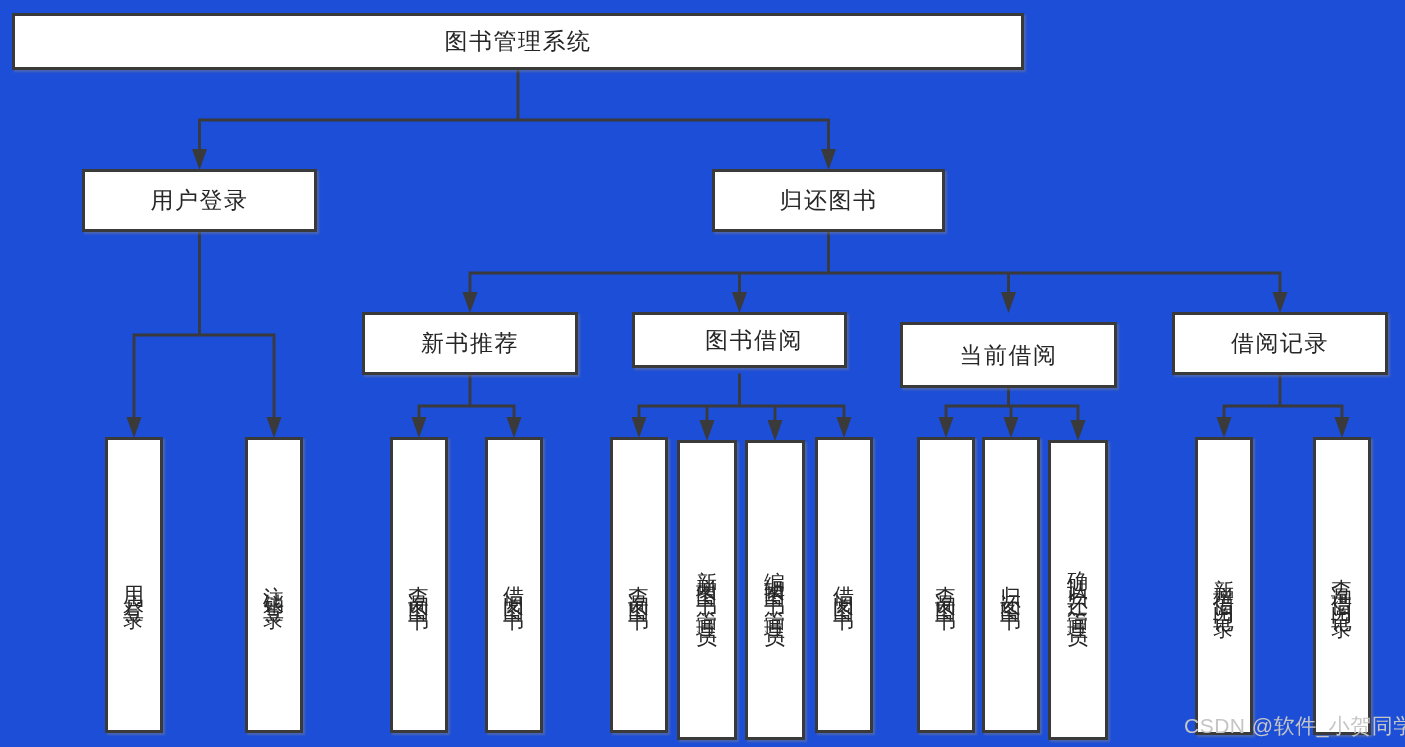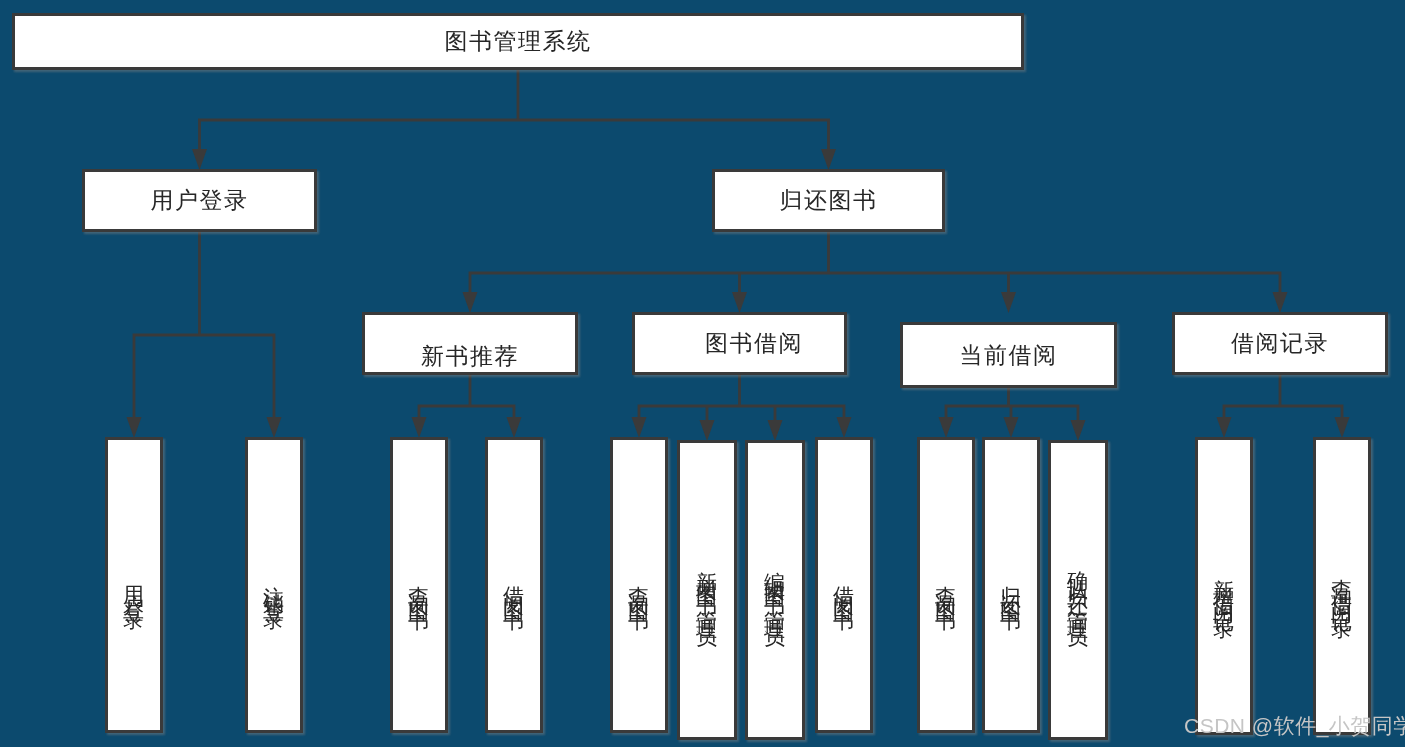--- a/index.html
+++ b/index.html
@@ -45,21 +45,21 @@
     top: 712px;
     font-size: 21px;
     color: #c5c5c5;
     letter-spacing: 0.5px;
     white-space: nowrap;
   }
 </style>
 </head>
 <body>
 
-<div id="stage" style="background: #0c4a6e;">
+<div id="stage" style="background: #1d4ed8;">
   <svg id="edges" xmlns="http://www.w3.org/2000/svg" viewBox="0 0 1405 747">
       <path d="M 518 70 V 120 M 199.5 120 H 828.5 M 199.5 120 V 152 M 828.5 120 V 152" fill="none" stroke="#3a3a3a" stroke-width="2.8" stroke-linecap="square"></path>
       <polygon points="192,149 207,149 199.5,170" fill="#3a3a3a"></polygon>
       <polygon points="821,149 836,149 828.5,170" fill="#3a3a3a"></polygon>
       <path d="M 199.5 232 V 335 M 134 335 H 274 M 134 335 V 420 M 274 335 V 420" fill="none" stroke="#3a3a3a" stroke-width="2.8" stroke-linecap="square"></path>
       <polygon points="126.5,417 141.5,417 134,438" fill="#3a3a3a"></polygon>
       <polygon points="266.5,417 281.5,417 274,438" fill="#3a3a3a"></polygon>
       <path d="M 828.5 232 V 273 M 470 273 H 1280 M 470 273 V 295 M 739.5 273 V 295 M 1008.5 273 V 295 M 1280 273 V 295" fill="none" stroke="#3a3a3a" stroke-width="2.8" stroke-linecap="square"></path>
       <polygon points="462.5,292 477.5,292 470,313" fill="#3a3a3a"></polygon>
       <polygon points="732,292 747,292 739.5,313" fill="#3a3a3a"></polygon>
@@ -84,24 +84,24 @@
   <div id="nodes">
       <div class="node h" style="left: 12px; top: 13px; width: 1012px; height: 57px;">
         <span class="lbl">图书管理系统</span>
       </div>
       <div class="node h" style="left: 82px; top: 169px; width: 235px; height: 63px;">
         <span class="lbl">用户登录</span>
       </div>
       <div class="node h" style="left: 712px; top: 169px; width: 233px; height: 63px;">
         <span class="lbl">归还图书</span>
       </div>
-      <div class="node h" style="left: 362px; top: 312px; width: 216px; height: 63px; align-items: flex-end;">
+      <div class="node h" style="left: 362px; top: 312px; width: 216px; height: 63px;">
         <span class="lbl">新书推荐</span>
       </div>
-      <div class="node h" style="left: 632px; top: 312px; width: 215px; height: 63px; padding-left: 29px;">
+      <div class="node h" style="left: 632px; top: 312px; width: 215px; height: 56px; padding-left: 29px;">
         <span class="lbl">图书借阅</span>
       </div>
       <div class="node h" style="left: 900px; top: 322px; width: 217px; height: 66px;">
         <span class="lbl">当前借阅</span>
       </div>
       <div class="node h" style="left: 1172px; top: 312px; width: 216px; height: 63px;">
         <span class="lbl">借阅记录</span>
       </div>
       <div class="node v" style="left: 105px; top: 437px; width: 58px; height: 296px;">
         <span class="lbl">用户登录</span>

